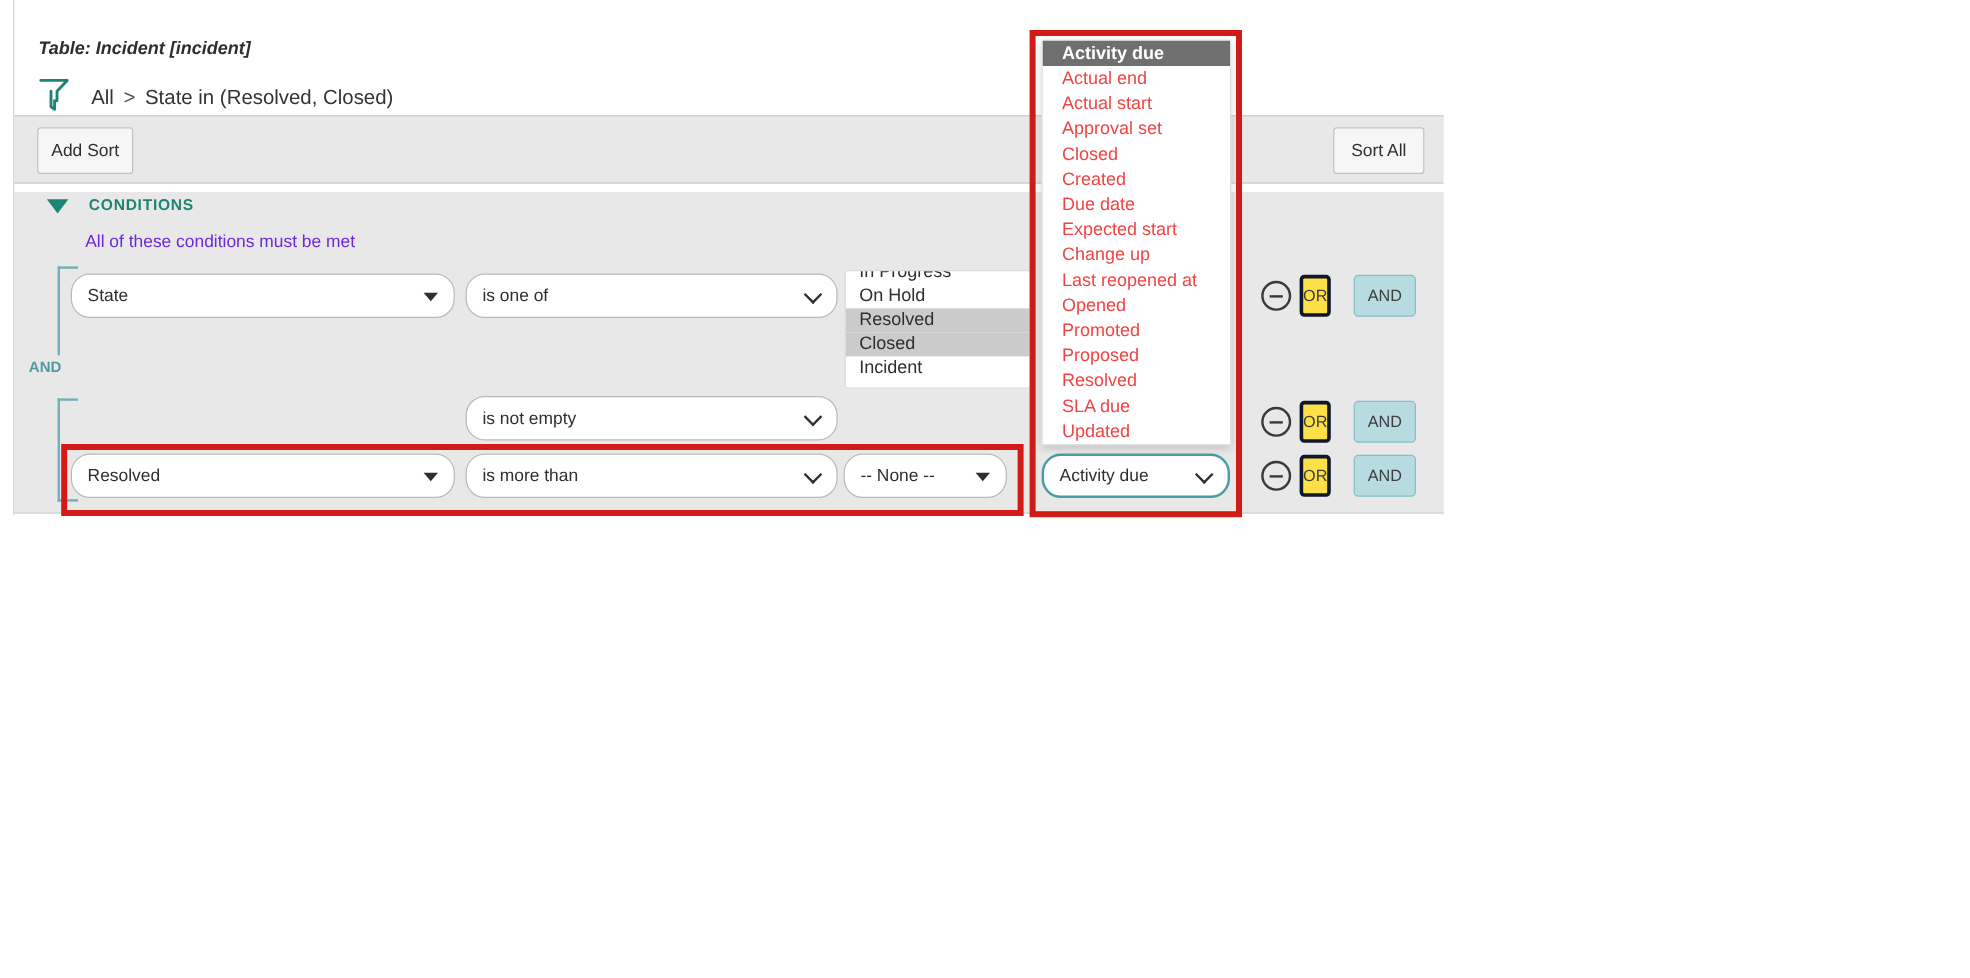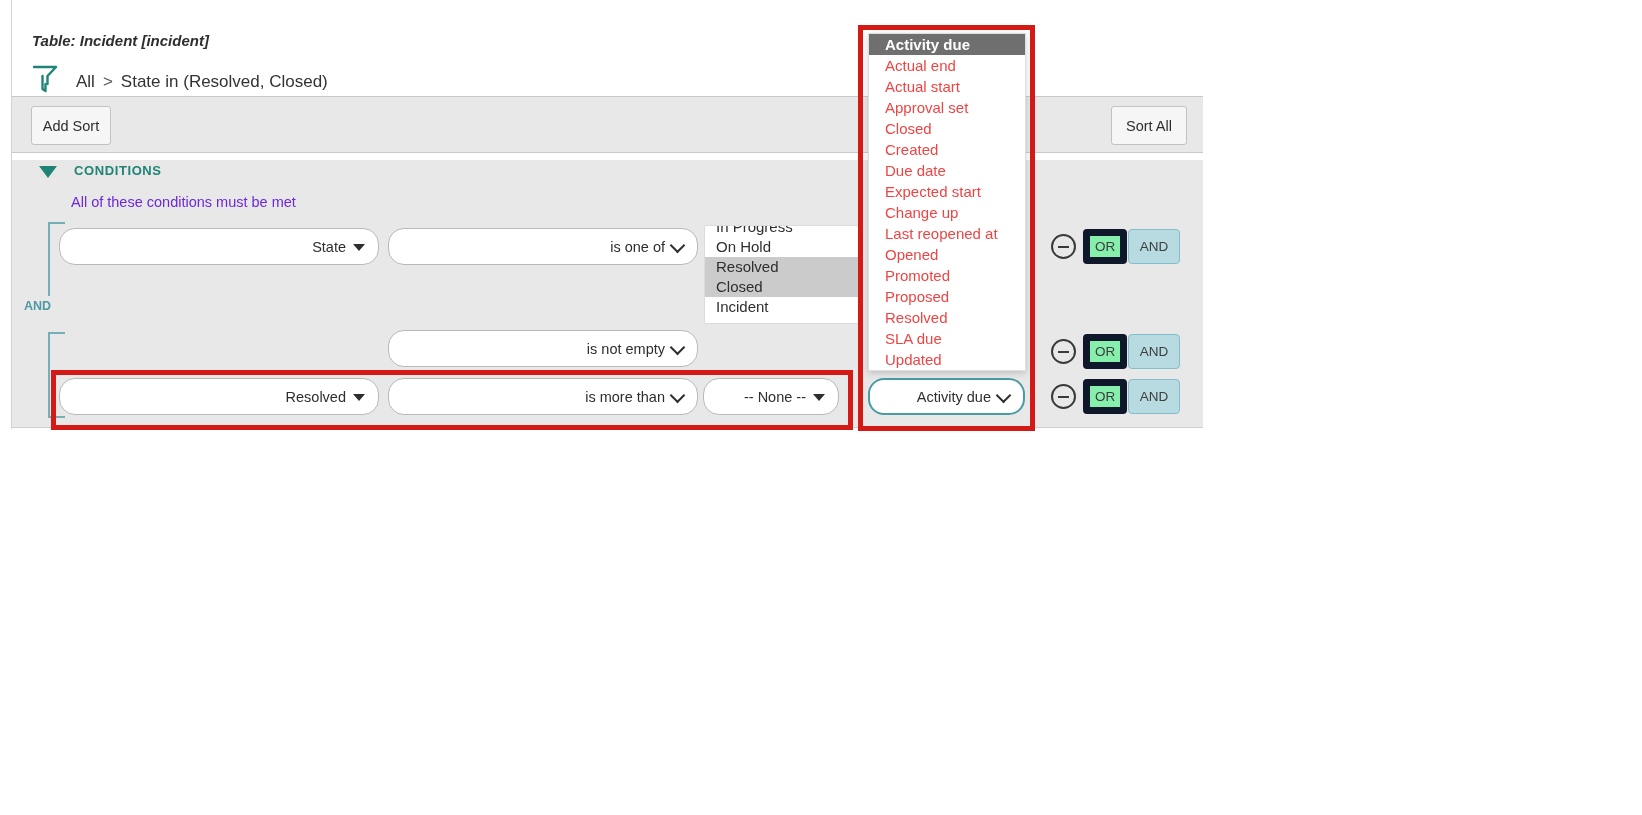--- a/index.html
+++ b/index.html
@@ -32,21 +32,21 @@
   .br-v1{left:36px;top:222px;width:2px;height:74px;}
   .br-v2{left:36px;top:332px;width:2px;height:86px;}
   .br-t1{left:36px;top:222px;width:17px;height:2px;}
   .br-t2{left:36px;top:332px;width:17px;height:2px;}
   .br-t3{left:36px;top:416px;width:17px;height:2px;}
   .group-op{position:absolute;left:12px;top:299px;width:50px;text-align:left;font-size:12.5px;
     font-weight:bold;color:#4E9AA2;}
   
   .select{position:absolute;height:37px;background:#fff;border:1px solid #b9b9b9;border-radius:16px;
     box-sizing:border-box;font-size:14.5px;color:#2e2e2e;display:flex;align-items:center;
-    padding:0 32px 0 13px;cursor:pointer;overflow:hidden;white-space:nowrap;justify-content:flex-end;}
+    padding:0 32px 0 13px;cursor:pointer;overflow:hidden;white-space:nowrap;}
   .select.focused{border:2px solid #4A9BA4;}
   .caret{position:absolute;right:13px;top:50%;margin-top:-3px;width:0;height:0;
     border-left:6px solid transparent;border-right:6px solid transparent;border-top:7px solid #2e2e2e;}
   .chev{position:absolute;right:14px;top:50%;margin-top:-7px;width:9px;height:9px;
     border-right:2px solid #2e2e2e;border-bottom:2px solid #2e2e2e;transform:rotate(45deg);}
   
   .r1-field{left:47px;top:228px;width:320px;}
   .r1-op{left:376px;top:228px;width:310px;}
   .r2-field{left:47px;top:330px;width:320px;}
   .r2-op{left:376px;top:330px;width:310px;}
@@ -65,21 +65,21 @@
     border:1px solid #e0e0e0;box-shadow:0 2px 7px rgba(0,0,0,.18);z-index:10;box-sizing:border-box;}
   .dopt{height:21px;line-height:21px;padding-left:16px;font-size:15px;color:#ef4444;
     white-space:nowrap;cursor:pointer;}
   .dopt.hl{background:#6F6F6F;color:#fff;font-weight:bold;}
   
   .minus{position:absolute;width:25px;height:25px;border:2px solid #3a3a3a;border-radius:50%;
     box-sizing:border-box;display:flex;align-items:center;justify-content:center;cursor:pointer;background:transparent;}
   .minus .bar{width:11px;height:2px;background:#3a3a3a;}
   .orbtn,.andbtn{position:absolute;height:35px;border-radius:4px;font-size:13.5px;color:#3d3d3d;
     display:flex;align-items:center;justify-content:center;cursor:pointer;box-sizing:border-box;}
-  .orbtn{width:44px;background:#86efac;border:7px solid #0f172a;}
+  .orbtn{width:26px;background:#fde047;border:3px solid #0f172a;}
   .andbtn{width:52px;background:#B7DBE1;border:1px solid #84BECB;}
   .c1 .minus{left:1039px;top:234px;} .c1 .orbtn{left:1071px;top:229px;} .c1 .andbtn{left:1116px;top:229px;}
   .c2 .minus{left:1039px;top:339px;} .c2 .orbtn{left:1071px;top:334px;} .c2 .andbtn{left:1116px;top:334px;}
   .c3 .minus{left:1039px;top:384px;} .c3 .orbtn{left:1071px;top:379px;} .c3 .andbtn{left:1116px;top:379px;}
   
   .redbox{position:absolute;border:5px solid #D31A17;box-sizing:border-box;z-index:20;pointer-events:none;}
   .redbox-a{left:846px;top:25px;width:177px;height:406px;}
   .redbox-b{left:39px;top:370px;width:802px;height:60px;}
 </style>
 </head>

